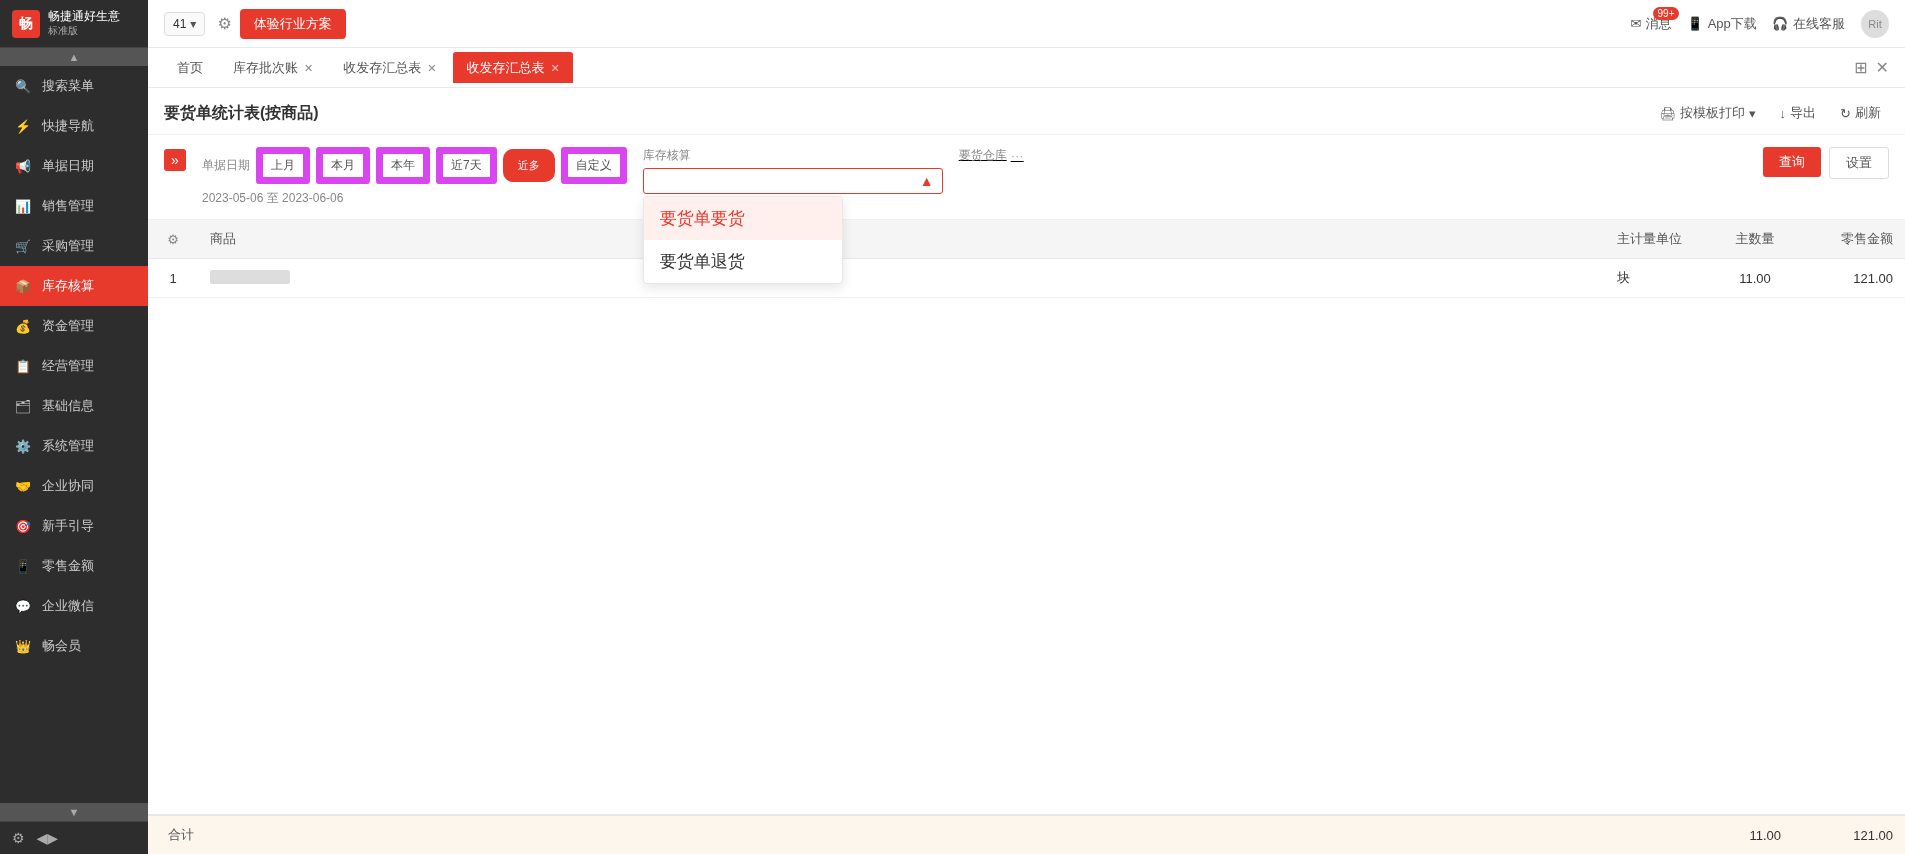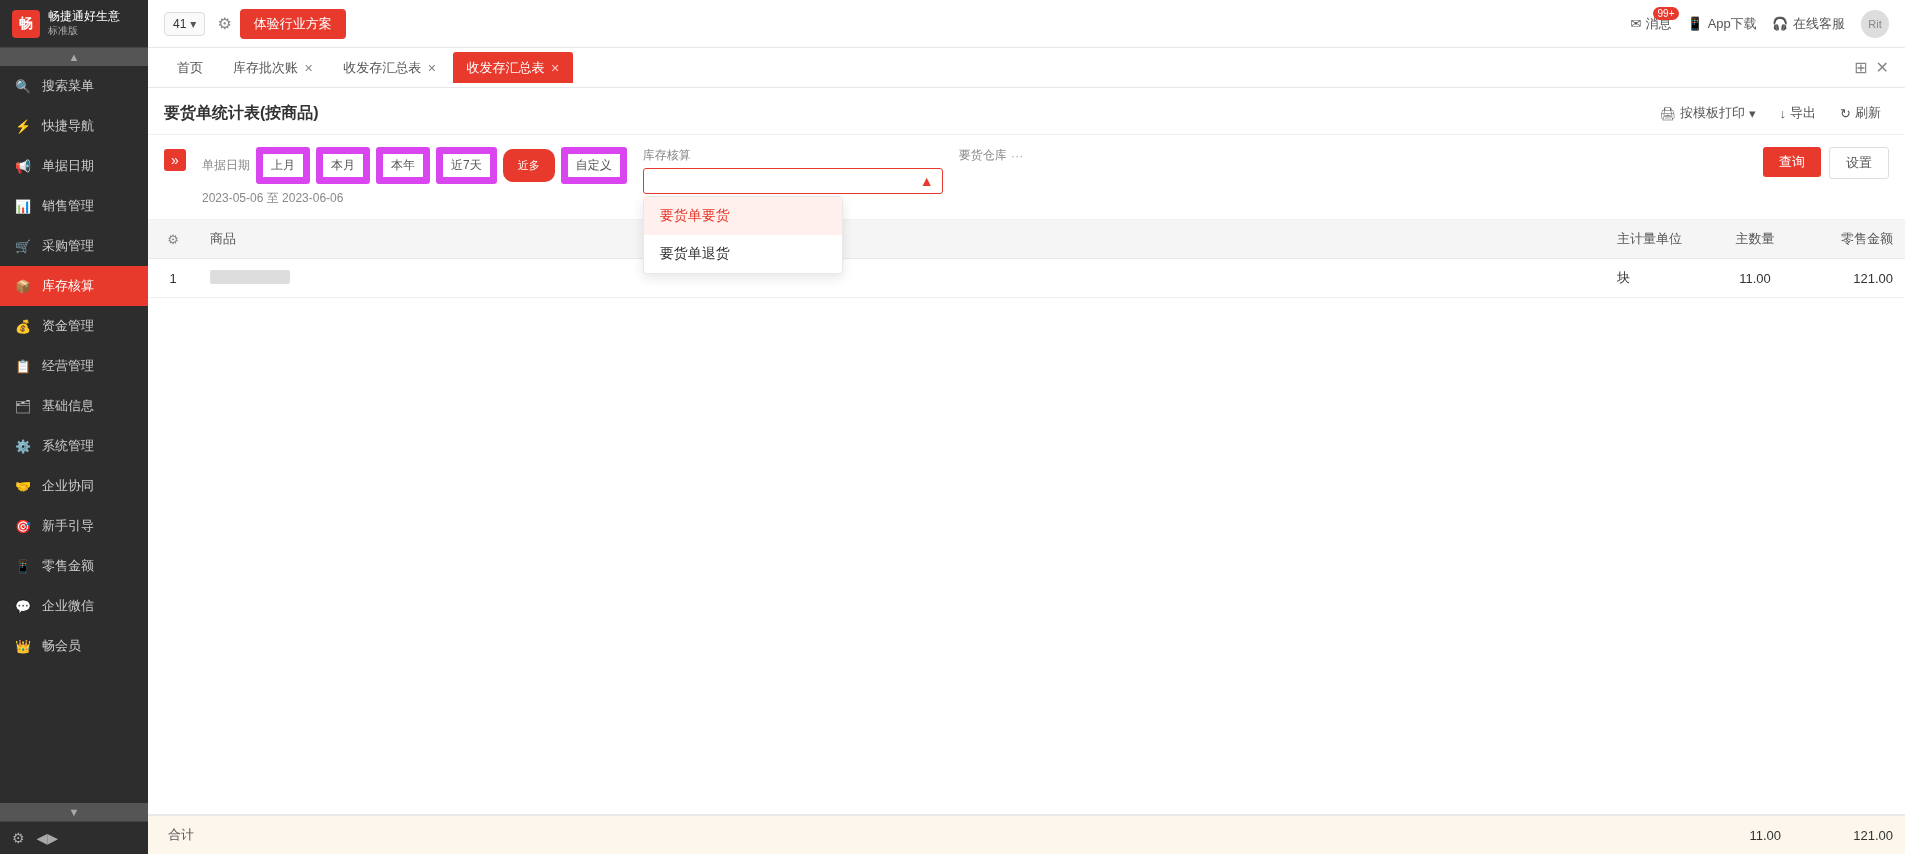--- a/index.html
+++ b/index.html
@@ -149,40 +149,40 @@
     }
     .date-range { font-size: 12px; color: #888; margin-top: 2px; }
     .filter-type-group { display: flex; flex-direction: column; gap: 4px; position: relative; }
     .filter-type-input-wrap {
       display: flex; align-items: center;
       border: 1px solid #e8392d; border-radius: 3px; padding: 4px 8px;
       background: #fff; min-width: 300px;
     }
     .filter-type-input { border: none; outline: none; flex: 1; font-size: 13px; color: #333; }
     .filter-type-arrow { color: #e8392d; cursor: pointer; font-size: 14px; }
-    .filter-warehouse-group { display: flex; align-items: center; gap: 4px; }
+    .filter-warehouse-group { display: flex; align-items: center; gap: 4px; text-decoration: underline; }
     .filter-warehouse-dots { color: #aaa; cursor: pointer; }
     .filter-actions { margin-left: auto; display: flex; gap: 8px; align-items: flex-start; }
     .btn-query {
       background: #e8392d; color: #fff; border: none; border-radius: 3px;
       padding: 6px 16px; cursor: pointer; font-size: 13px;
     }
     .btn-settings {
       background: #fff; color: #555; border: 1px solid #ddd; border-radius: 3px;
       padding: 6px 16px; cursor: pointer; font-size: 13px;
     }
 
     
     .dropdown-menu {
       position: absolute; top: 100%; left: 0; z-index: 100;
       background: #fff; border: 1px solid #e8e8e8; border-radius: 4px;
       box-shadow: 0 4px 12px rgba(0,0,0,0.1); min-width: 200px; margin-top: 2px;
     }
     .dropdown-item {
-      padding: 10px 16px; cursor: pointer; font-size: 14px; color: #333;
+      padding: 10px 16px; cursor: pointer; font-size: 17px; color: #333;
     }
     .dropdown-item.selected { background: #fff0ee; color: #e8392d; }
 
     
     .table-wrap { flex: 1; overflow: auto; }
     table { width: 100%; border-collapse: collapse; }
     thead tr { background: #f5f5f5; }
     th {
       padding: 10px 12px; text-align: left; font-weight: 500;
       color: #555; border-bottom: 1px solid #e8e8e8; font-size: 13px;

